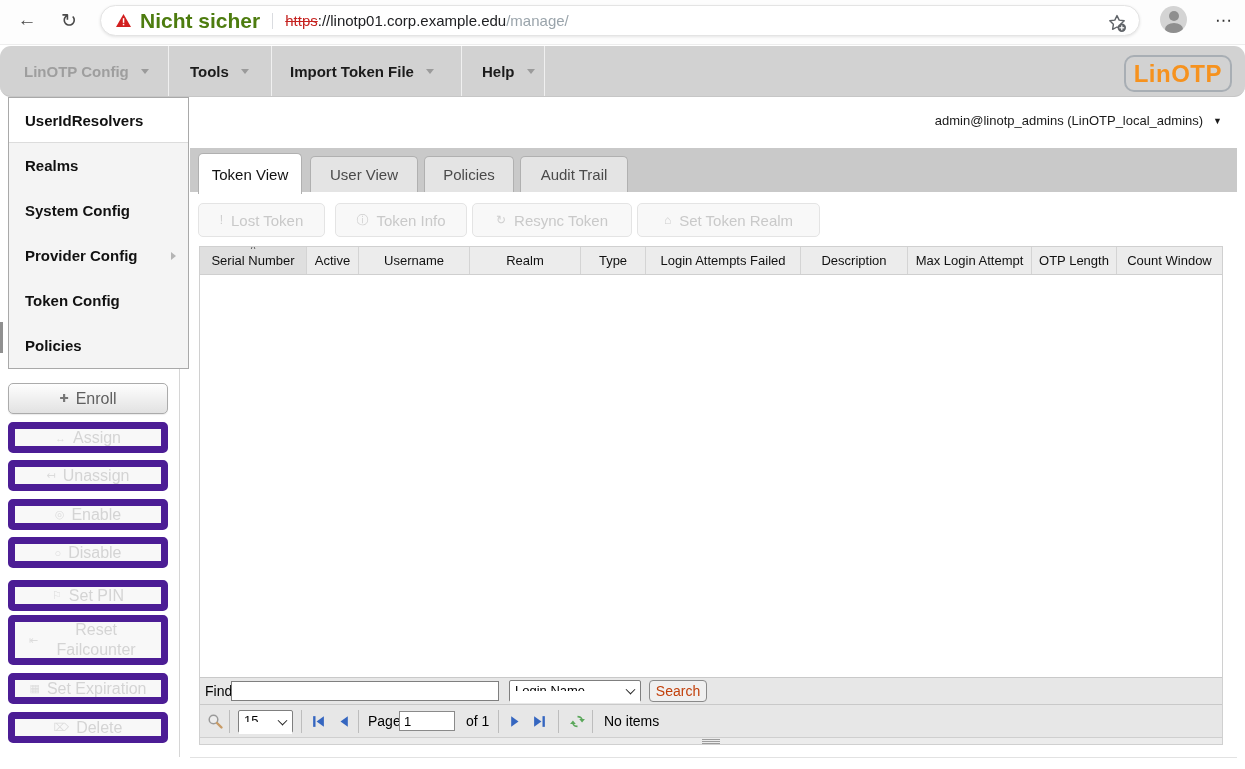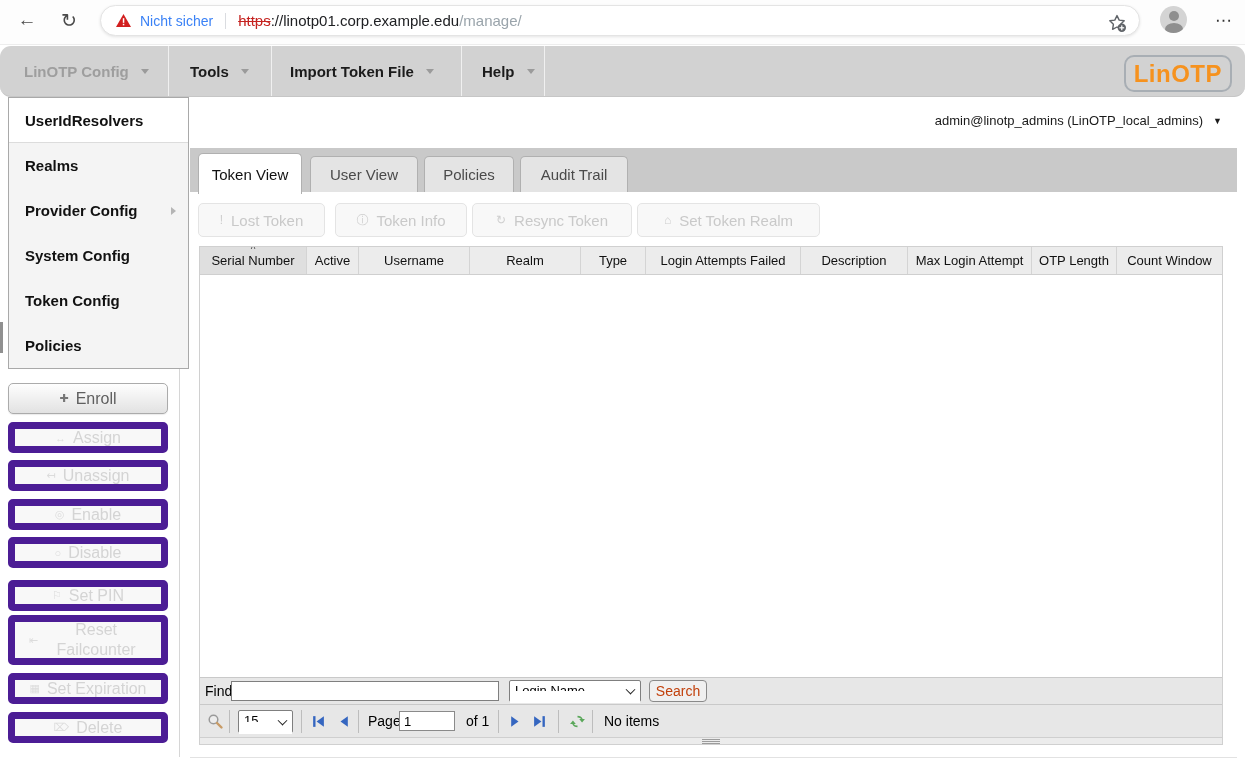--- a/index.html
+++ b/index.html
@@ -8,21 +8,21 @@
   #app { position:relative; width:1245px; height:769px; background:#fff; overflow:hidden; }
   .abs { position:absolute; }
 
   
   .browser-bar { left:0; top:0; width:1245px; height:45px; background:#fdfdfd; border-bottom:1px solid #ededed; }
   .nav-btn { top:7px; width:26px; height:26px; display:flex; align-items:center; justify-content:center;
              color:#4a4a4a; font-size:19px; cursor:pointer; }
   .url-bar { left:100px; top:5px; width:1040px; height:31px; background:#fff; border:1px solid #e4e4e4;
              border-radius:16px; box-shadow:0 1px 3px rgba(0,0,0,.10); display:flex; align-items:center; }
   .warn-tri { margin-left:14px; }
-  .warn-txt { margin-left:8px; color:#3b82f6; font-size:14px; }
+  .warn-txt { margin-left:8px; color:#4d7c0f; font-size:21px;font-weight:bold; }
   .url-sep { margin:0 12px; width:1px; height:16px; background:#dadce0; }
   .url-scheme { color:#c5221f; font-size:15px; text-decoration:line-through; }
   .url-host { color:#202124; font-size:15px; }
   .url-path { color:#9aa4ab; font-size:15px; }
   .star-wrap { position:absolute; right:12px; top:7px; width:20px; height:20px; cursor:pointer; }
   .avatar { left:1160px; top:6px; width:27px; height:27px; border-radius:50%; background:#d4d4d4; overflow:hidden; cursor:pointer; }
   .avatar .head { position:absolute; left:8.5px; top:5px; width:10px; height:10px; border-radius:50%; background:#8f8f8f; }
   .avatar .body { position:absolute; left:4.5px; top:17px; width:18px; height:12px; border-radius:50%; background:#8f8f8f; }
   .more-btn { left:1210px; top:6px; width:28px; height:28px; display:flex; align-items:center; justify-content:center;
               color:#333; font-size:17px; letter-spacing:1px; cursor:pointer; }
@@ -180,25 +180,25 @@
       <span class="chev"></span>
     </div>
   </div>
   <div class="abs logo">
     <span>LinOTP</span>
   </div>
 
   <div class="abs dropdown">
     <div class="dd-item first">UserIdResolvers</div>
     <div class="dd-item">Realms</div>
+    <div class="dd-item">System Config</div>
     <div class="dd-item">
       <span>Provider Config</span>
       <span class="dd-arrow"></span>
     </div>
-    <div class="dd-item">System Config</div>
     <div class="dd-item">Token Config</div>
     <div class="dd-item">Policies</div>
   </div>
 
   <div class="abs userline">
     <span>admin@linotp_admins (LinOTP_local_admins)</span>
     <span class="caret">▼</span>
   </div>
 
   <div class="abs tabstrip">

